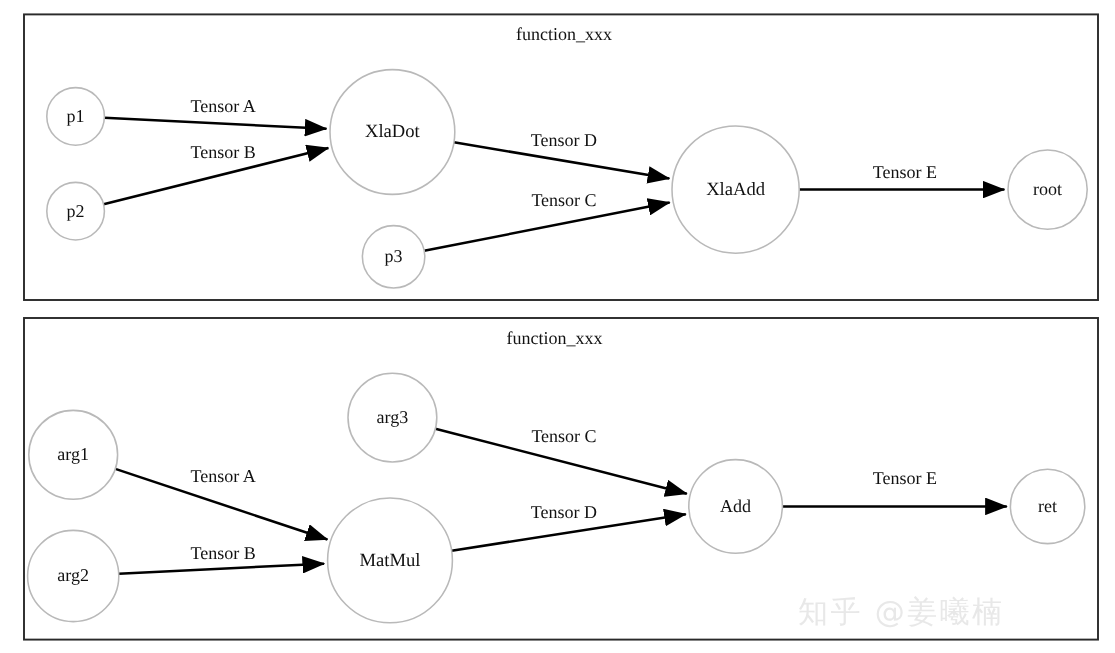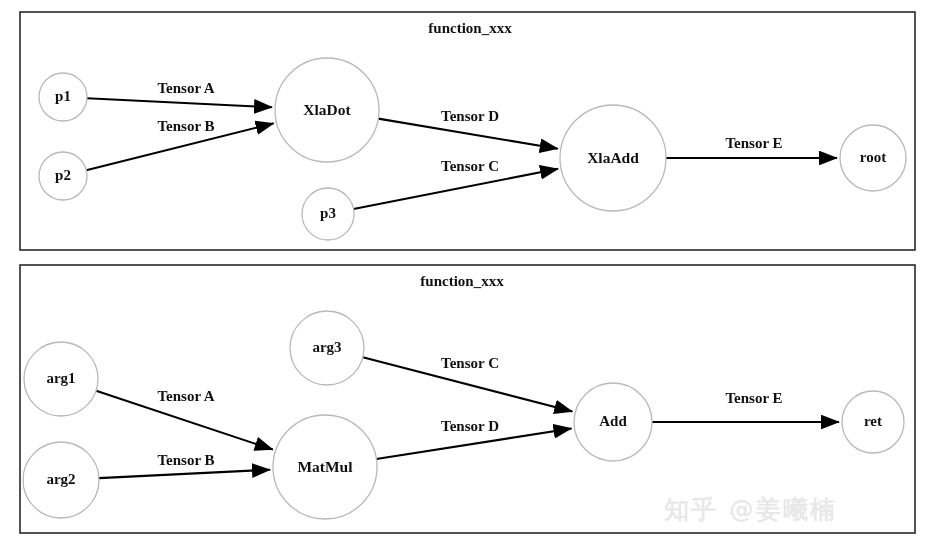--- a/index.html
+++ b/index.html
@@ -11,21 +11,20 @@
     width: 929px;
     height: 544px;
     font-family: "Liberation Serif", "DejaVu Serif", serif;
     overflow: hidden;
     position: relative;
   }
   #stage {
     position: relative;
     width: 859px;
     height: 544px;
-    font-weight: bold;
   }
   svg#graph {
     position: absolute;
     left: 0;
     top: 0;
     width: 929px;
     height: 544px;
     display: block;
   }
   .panel-rect {

